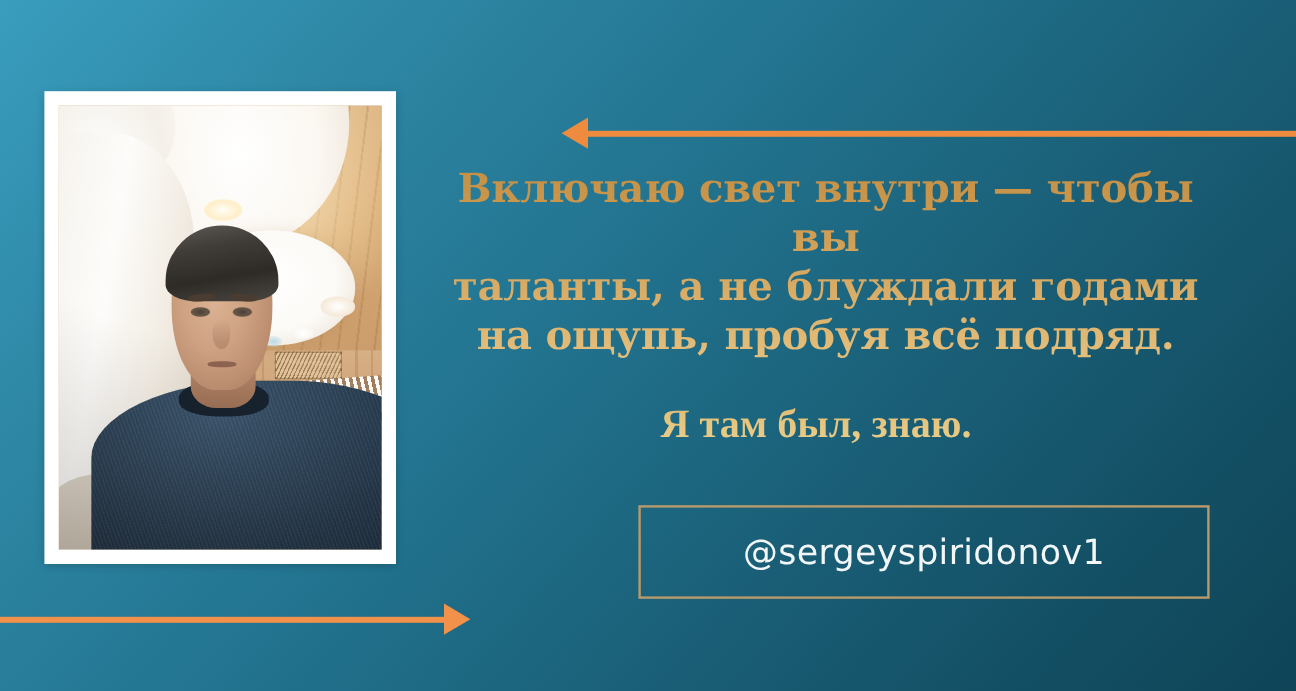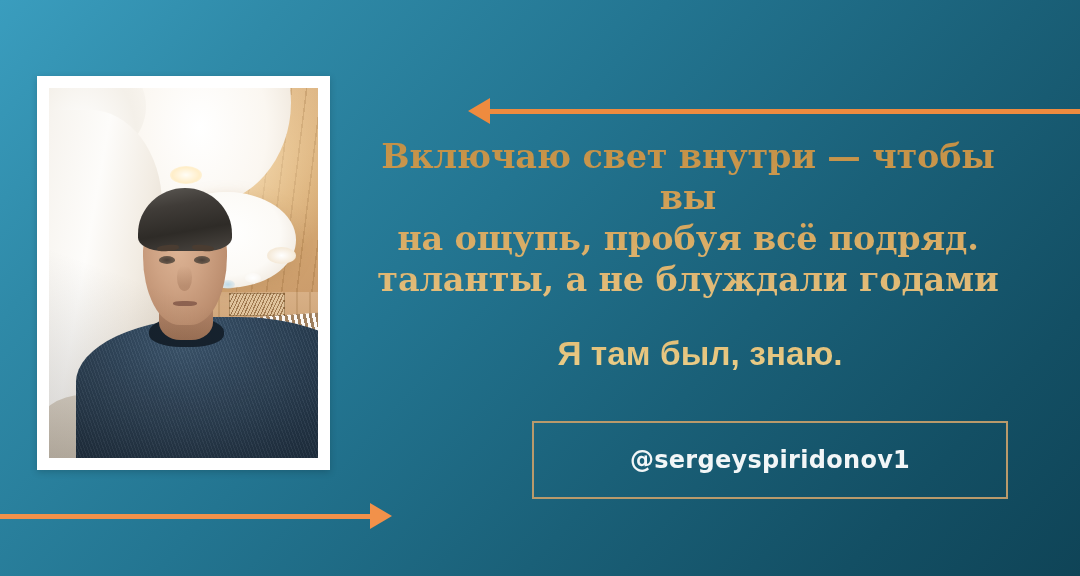--- a/index.html
+++ b/index.html
@@ -255,25 +255,25 @@
     line-height: 41px;
     letter-spacing: -0.2px;
     color: #cf9e53;
     background: linear-gradient(180deg, #c28f45 0%, #cd9a50 30%, #d8ab64 62%, #e4bf7c 100%);
     -webkit-background-clip: text;
     background-clip: text;
     -webkit-text-fill-color: transparent;
   }
   #quote-line2 {
     position: absolute;
-    left: 364px;
+    left: 344px;
     top: 333px;
     width: 672px;
     text-align: center;
-    font-family: Liberation Sans, sans-serif;
+    font-family: Liberation Serif, serif;
     font-weight: bold;
     font-size: 33.5px;
     line-height: 41px;
     color: #e9ca82;
     background: linear-gradient(180deg, #e0bb74 0%, #ecd08b 100%);
     -webkit-background-clip: text;
     background-clip: text;
     -webkit-text-fill-color: transparent;
   }
 
@@ -285,22 +285,22 @@
     width: 476px;
     height: 78px;
     border: 2px solid #b99a6b;
     box-sizing: border-box;
     display: flex;
     align-items: center;
     justify-content: center;
   }
   #handle-text {
     font-family: "DejaVu Sans", "Liberation Sans", sans-serif;
-    font-size: 24px;
-    font-weight: 700;
+    font-size: 29px;
+    font-weight: 400;
     color: #f2f6f7;
     letter-spacing: 0.3px;
   }
 </style>
 </head>
 <body>
 
 <div id="canvas">
 
   <div class="arrow-row" id="arrow-top">
@@ -339,22 +339,22 @@
       <div class="ph-layer" id="ph-eye-l"></div>
       <div class="ph-layer" id="ph-eye-r"></div>
       <div class="ph-layer" id="ph-nose"></div>
       <div class="ph-layer" id="ph-mouth"></div>
       <div class="ph-layer" id="ph-shadow"></div>
     </div>
   </div>
 
   <div id="quote">
     <div>Включаю свет внутри — чтобы вы</div>
+    <div>таланты, а не блуждали годами</div>
     <div>на ощупь, пробуя всё подряд.</div>
-    <div>таланты, а не блуждали годами</div>
   </div>
 
   <div id="quote-line2">Я там был, знаю.</div>
 
   <div id="handle-box">
     <span id="handle-text">@sergeyspiridonov1</span>
   </div>
 
 </div>
 

